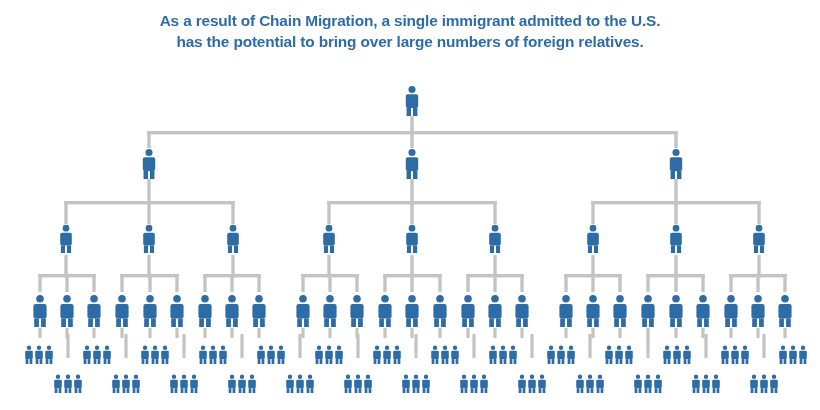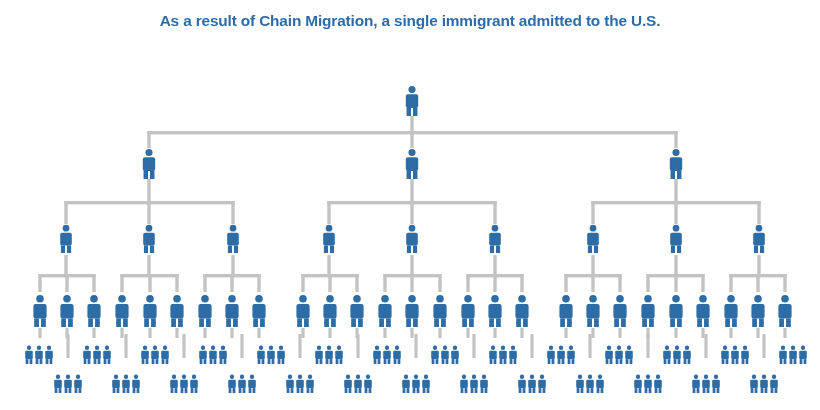--- a/index.html
+++ b/index.html
@@ -51,20 +51,21 @@
     display: block;
   }
 </style>
 </head>
 <body>
 
 <div id="infographic">
 
   <div class="title-block">
     <span class="title-line">As a result of Chain Migration, a single immigrant admitted to the U.S.</span>
+    <span class="title-line">has the potential to bring over large numbers of foreign relatives.</span>
   </div>
 
   <div id="tree">
     <svg id="tree-svg" width="820" height="410" viewBox="0 0 820 410" xmlns="http://www.w3.org/2000/svg">
       <g id="connector-layer">
           <rect x="410.3" y="116" width="3.4" height="18.4" fill="#c3c3c3"></rect>
           <rect x="147.3" y="131" width="530.4" height="3.4" fill="#c3c3c3"></rect>
           <rect x="147.3" y="131" width="3.4" height="17" fill="#c3c3c3"></rect>
           <rect x="410.3" y="131" width="3.4" height="17" fill="#c3c3c3"></rect>
           <rect x="674.3" y="131" width="3.4" height="17" fill="#c3c3c3"></rect>

